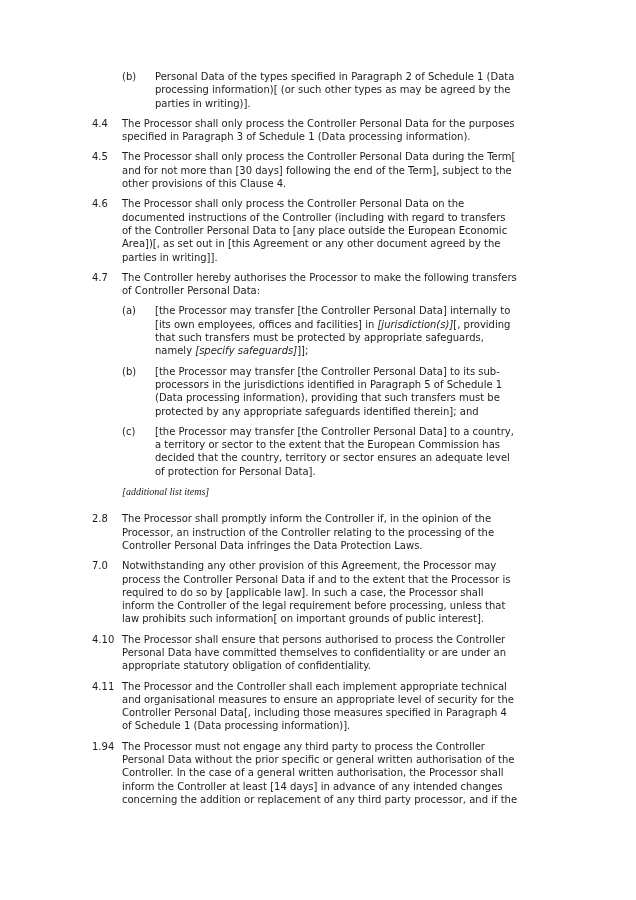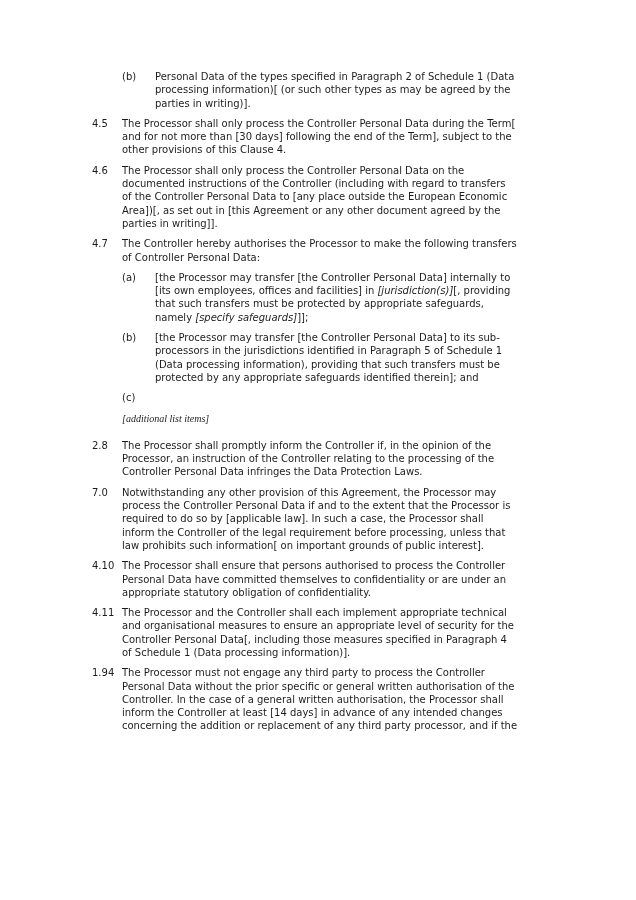--- a/index.html
+++ b/index.html
@@ -62,20 +62,25 @@
 <div class="page">
   <section class="doc">
 
     <div class="block subitem">
       <span class="sub-label">(b)</span>
       <span class="sub-text">Personal Data of the types specified in Paragraph 2 of Schedule 1 (Data
 processing information)[ (or such other types as may be agreed by the
 parties in writing)].</span>
     </div>
 
+    <div class="block clause">
+      <span class="num">4.4</span>
+      <span class="text">The Processor shall only process the Controller Personal Data for the purposes
+specified in Paragraph 3 of Schedule 1 (Data processing information).</span>
+    </div>
 
     <div class="block clause">
       <span class="num">4.5</span>
       <span class="text">The Processor shall only process the Controller Personal Data during the Term[
 and for not more than [30 days] following the end of the Term], subject to the
 other provisions of this Clause 4.</span>
     </div>
 
     <div class="block clause">
       <span class="num">4.6</span>
@@ -103,20 +108,24 @@
     <div class="block subitem">
       <span class="sub-label">(b)</span>
       <span class="sub-text">[the Processor may transfer [the Controller Personal Data] to its sub-
 processors in the jurisdictions identified in Paragraph 5 of Schedule 1
 (Data processing information), providing that such transfers must be
 protected by any appropriate safeguards identified therein]; and</span>
     </div>
 
     <div class="block subitem">
       <span class="sub-label">(c)</span>
+      <span class="sub-text">[the Processor may transfer [the Controller Personal Data] to a country,
+a territory or sector to the extent that the European Commission has
+decided that the country, territory or sector ensures an adequate level
+of protection for Personal Data].</span>
     </div>
 
     <div class="block note">
       <em class="note-text">[additional list items]</em>
     </div>
 
     <div class="block clause">
       <span class="num">2.8</span>
       <span class="text">The Processor shall promptly inform the Controller if, in the opinion of the
 Processor, an instruction of the Controller relating to the processing of the

